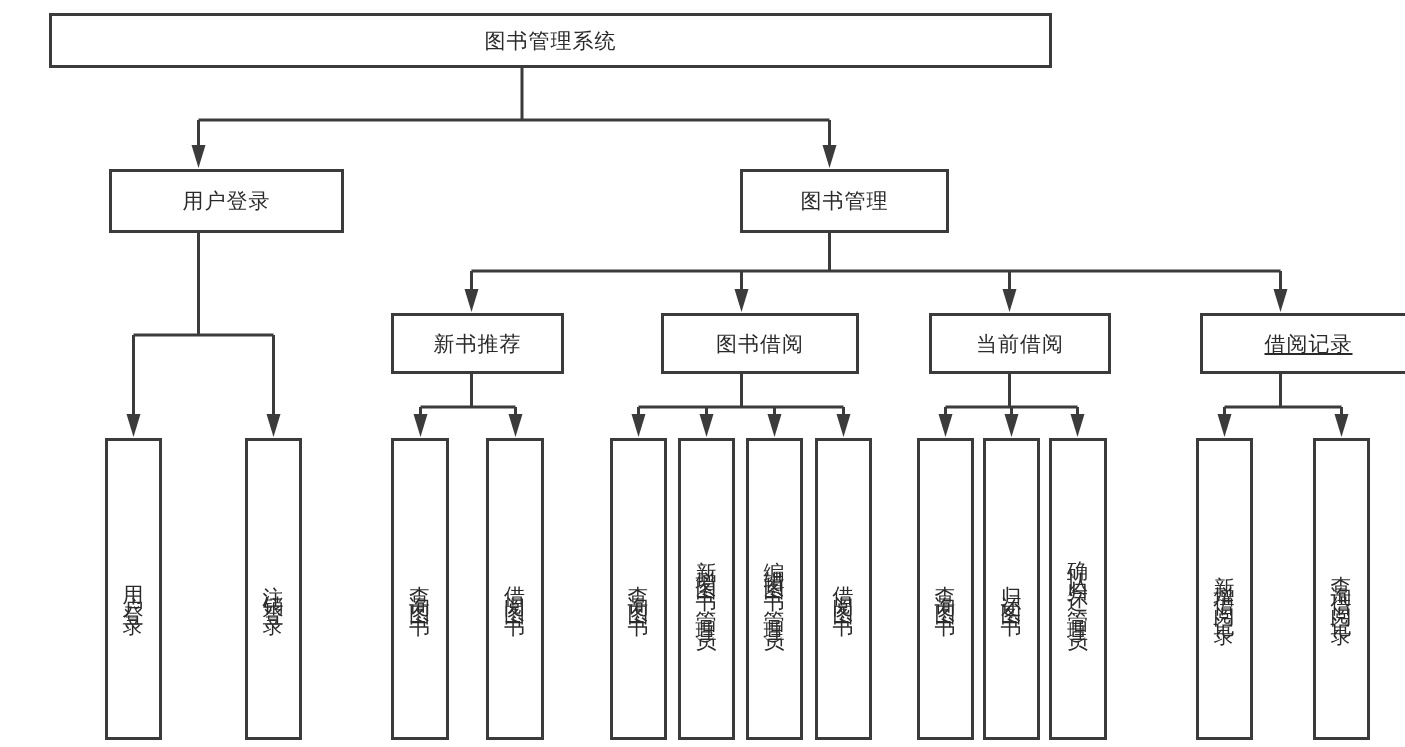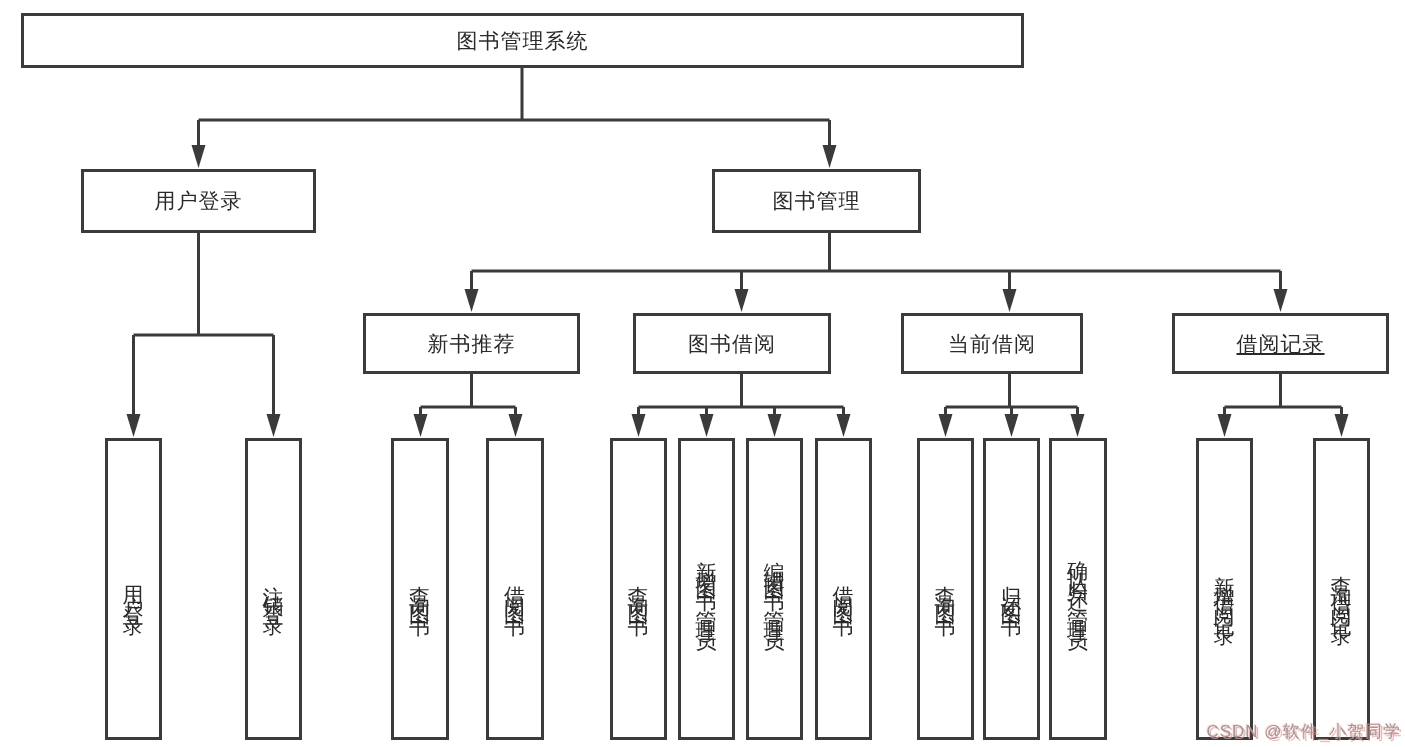--- a/index.html
+++ b/index.html
@@ -17,20 +17,21 @@
   .box{
     position:absolute;
     box-sizing:border-box;
     border:3px solid #3b3b3b;
     background:#ffffff;
     display:flex;align-items:center;justify-content:center;
     color:#2a2a2a;
     font-size:21px;
     letter-spacing:1px;
     z-index:2;
+    margin-left:28px;
   }
   .vbox{
     position:absolute;
     box-sizing:border-box;
     border:3px solid #3b3b3b;
     background:#ffffff;
     display:flex;align-items:center;justify-content:center;
     color:#2a2a2a;
     font-size:21px;
     z-index:2;
@@ -108,21 +109,21 @@
     <span>图书管理系统</span>
   </div>
 
   <div class="box" style="left:81px;top:169px;width:235px;height:64px;">
     <span>用户登录</span>
   </div>
   <div class="box" style="left:712px;top:169px;width:209px;height:64px;">
     <span>图书管理</span>
   </div>
 
-  <div class="box" style="left:363px;top:313px;width:217px;height:61px;">
+  <div class="box" style="left:363px;top:313px;width:173px;height:61px;">
     <span>新书推荐</span>
   </div>
   <div class="box" style="left:633px;top:313px;width:198px;height:61px;">
     <span>图书借阅</span>
   </div>
   <div class="box" style="left:901px;top:313px;width:182px;height:61px;">
     <span>当前借阅</span>
   </div>
   <div class="box" style="left:1172px;top:313px;width:217px;height:61px;text-decoration:underline;">
     <span>借阅记录</span>
@@ -165,15 +166,14 @@
     <span class="vtext">确认归还（管理员）</span>
   </div>
 
   <div class="vbox" style="left:1196px;top:438px;width:57px;height:302px;">
     <span class="vtext">新增借阅记录</span>
   </div>
   <div class="vbox" style="left:1313px;top:438px;width:57px;height:302px;">
     <span class="vtext">查询借阅记录</span>
   </div>
 
-  <div id="watermark">CSDN @软件_小贺同学</div>
 
 </div>
 
 </body></html>

